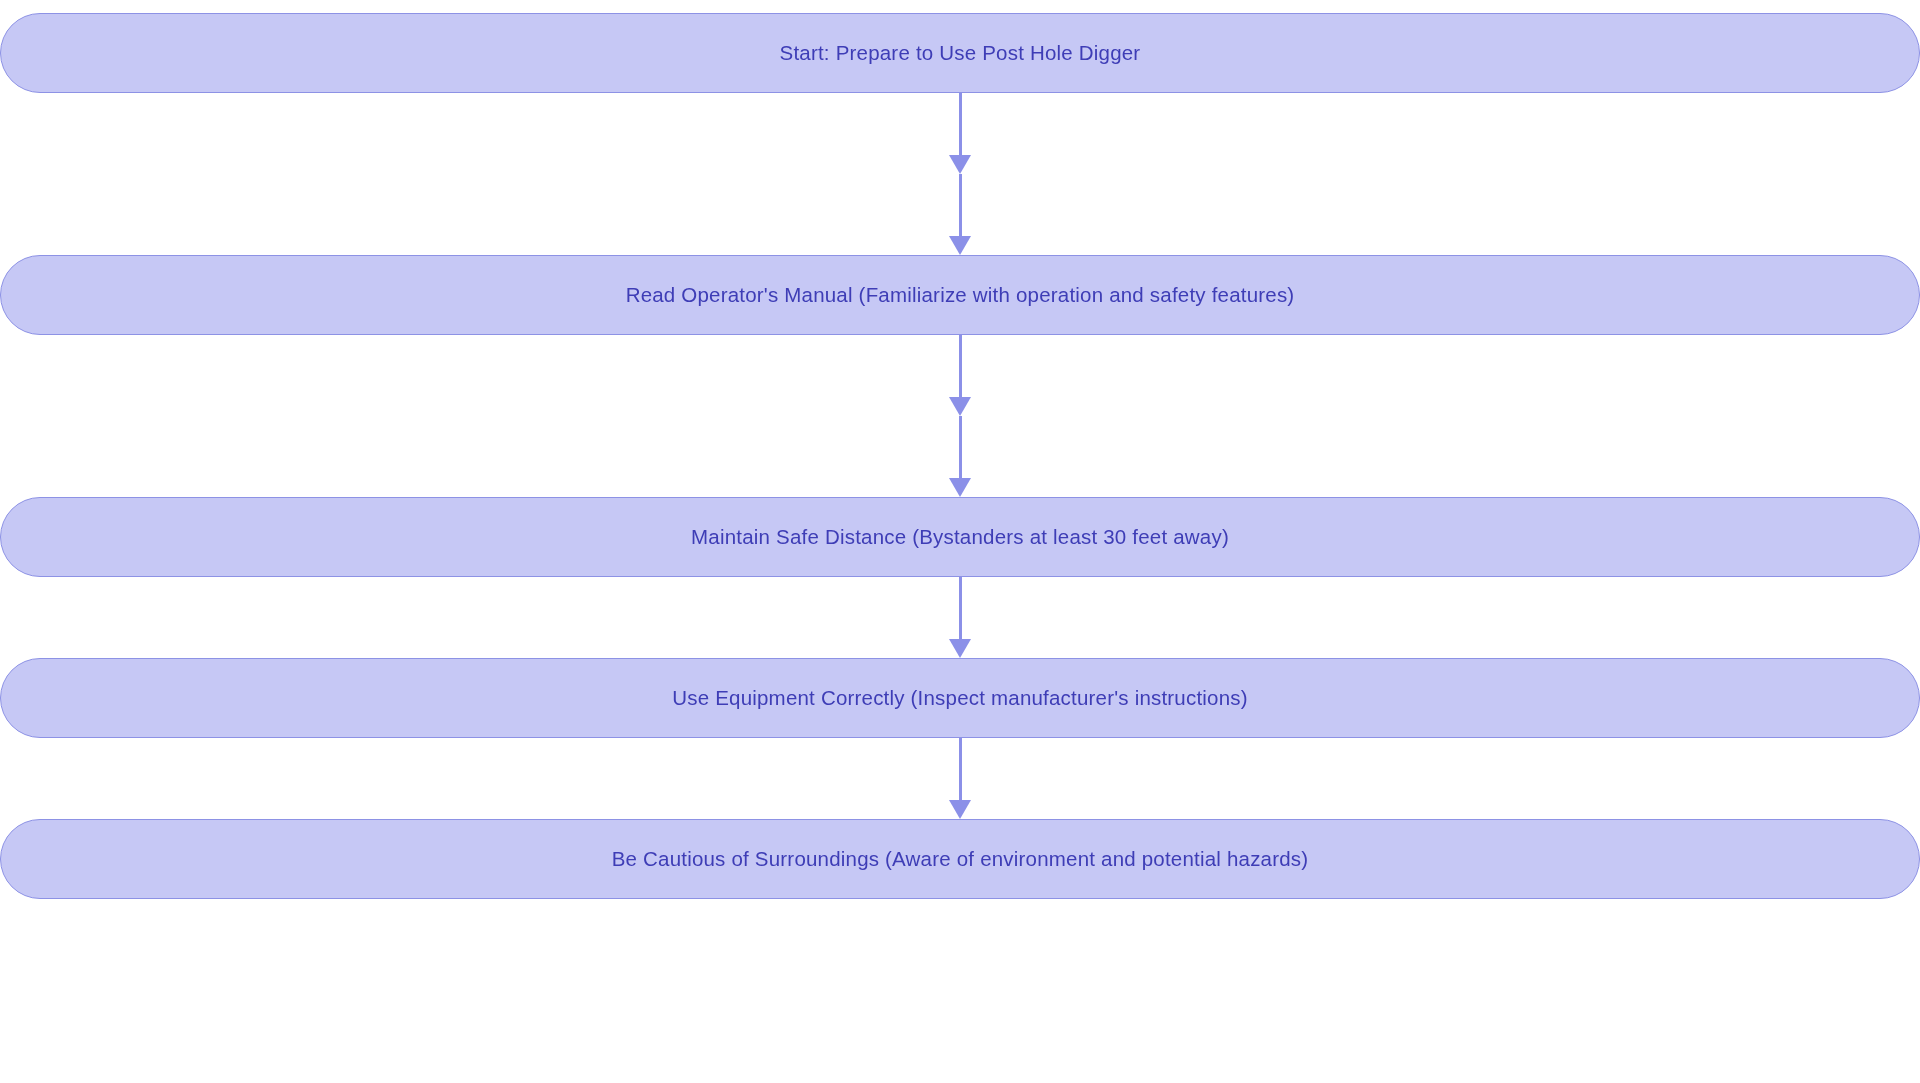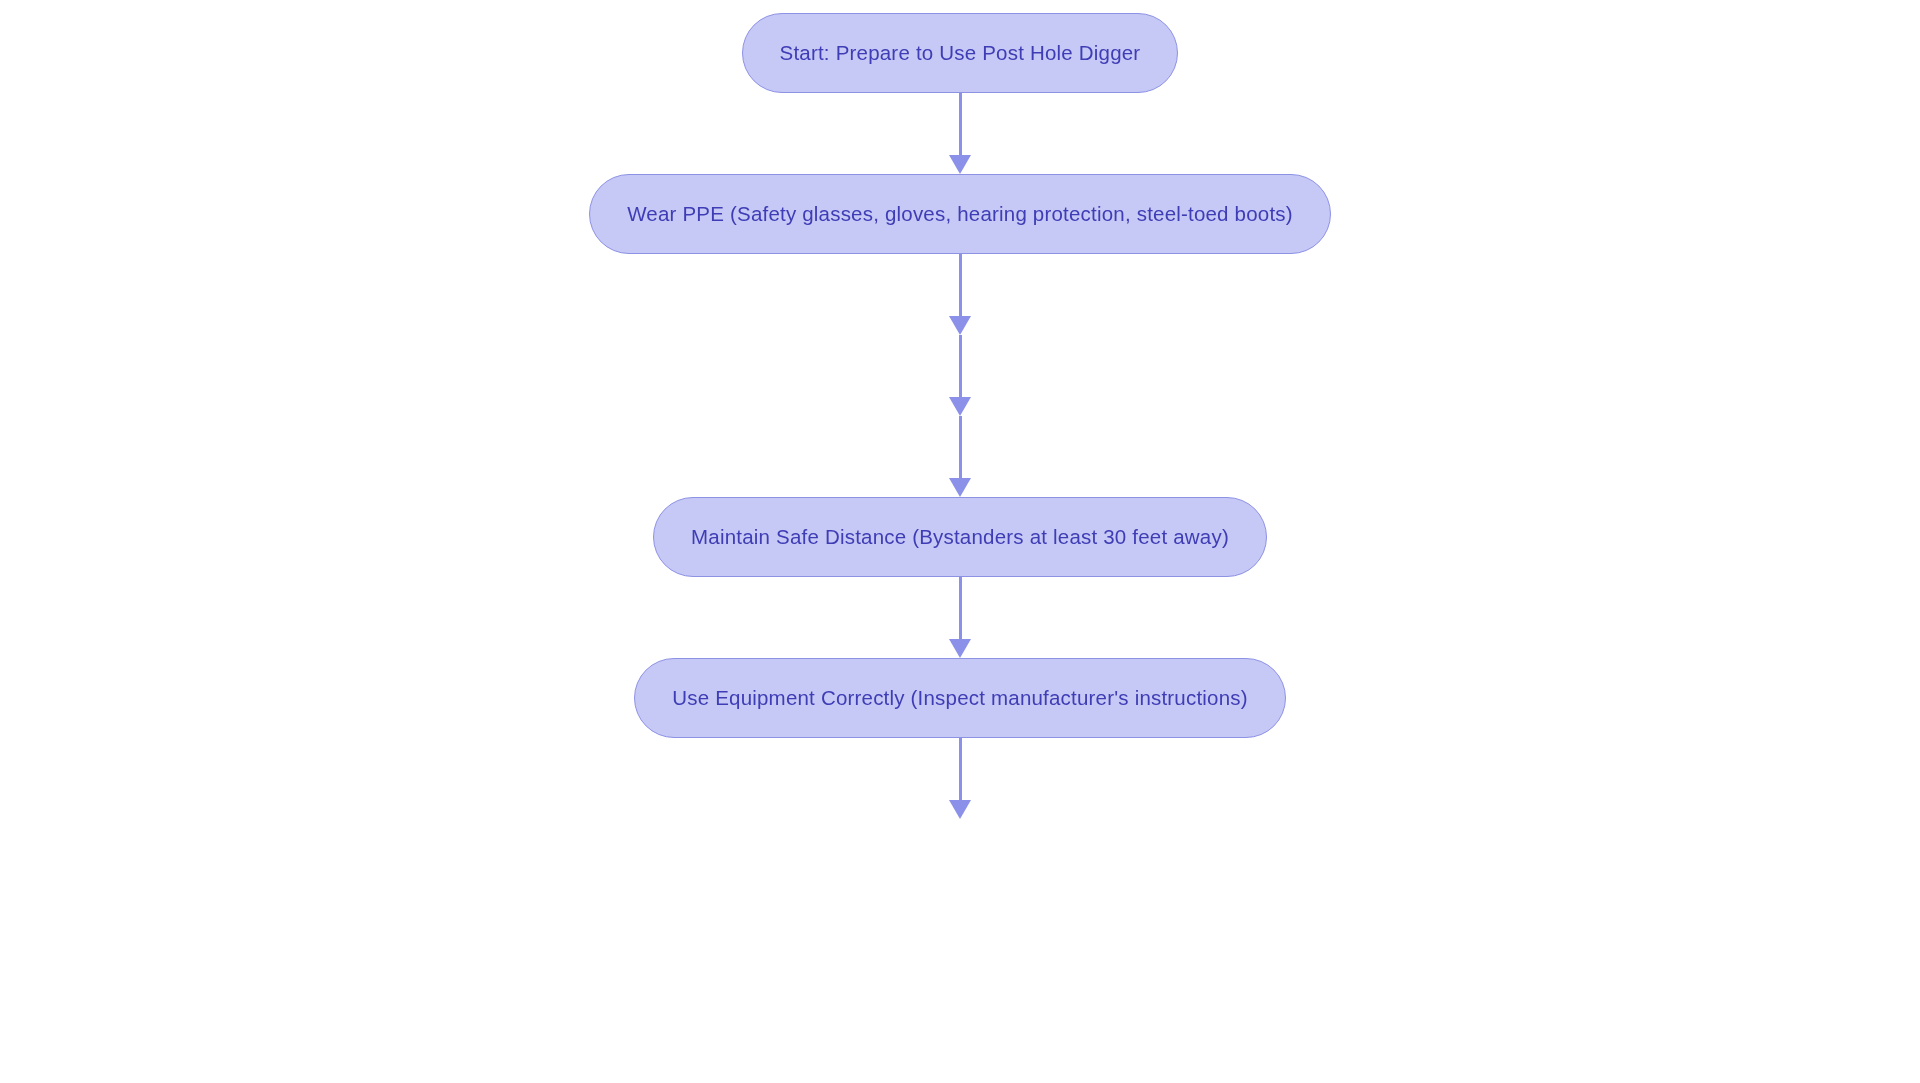--- a/index.html
+++ b/index.html
@@ -19,21 +19,20 @@
     font-family: "Liberation Sans", sans-serif;
     overflow: hidden;
   }
   .flow {
     position: absolute;
     top: 13px;
     left: 0;
     width: 100%;
     display: flex;
     flex-direction: column;
-    align-items: center;
   }
   .node {
     height: 80px;
     min-width: 433px;
     padding: 0 37px;
     background: var(--node-fill);
     border: 1.6px solid var(--node-border);
     border-radius: 40px;
     color: var(--node-text);
     font-size: 20.5px;
@@ -67,27 +66,27 @@
 
 <div class="flow">
 
   <div class="node">Start: Prepare to Use Post Hole Digger</div>
 
   <div class="connector">
     <div class="shaft"></div>
     <div class="head"></div>
   </div>
 
-  <div class="node">Wear PPE (Safety glasses, gloves, hearing protection, steel-toed boots)</div>
 
   <div class="connector">
     <div class="shaft"></div>
     <div class="head"></div>
   </div>
 
+  <div class="node">Read Operator's Manual (Familiarize with operation and safety features)</div>
 
   <div class="connector">
     <div class="shaft"></div>
     <div class="head"></div>
   </div>
 
 
   <div class="connector">
     <div class="shaft"></div>
     <div class="head"></div>
@@ -100,14 +99,15 @@
     <div class="head"></div>
   </div>
 
   <div class="node">Use Equipment Correctly (Inspect manufacturer's instructions)</div>
 
   <div class="connector">
     <div class="shaft"></div>
     <div class="head"></div>
   </div>
 
+  <div class="node">Be Cautious of Surroundings (Aware of environment and potential hazards)</div>
 
 </div>
 
 </body></html>

